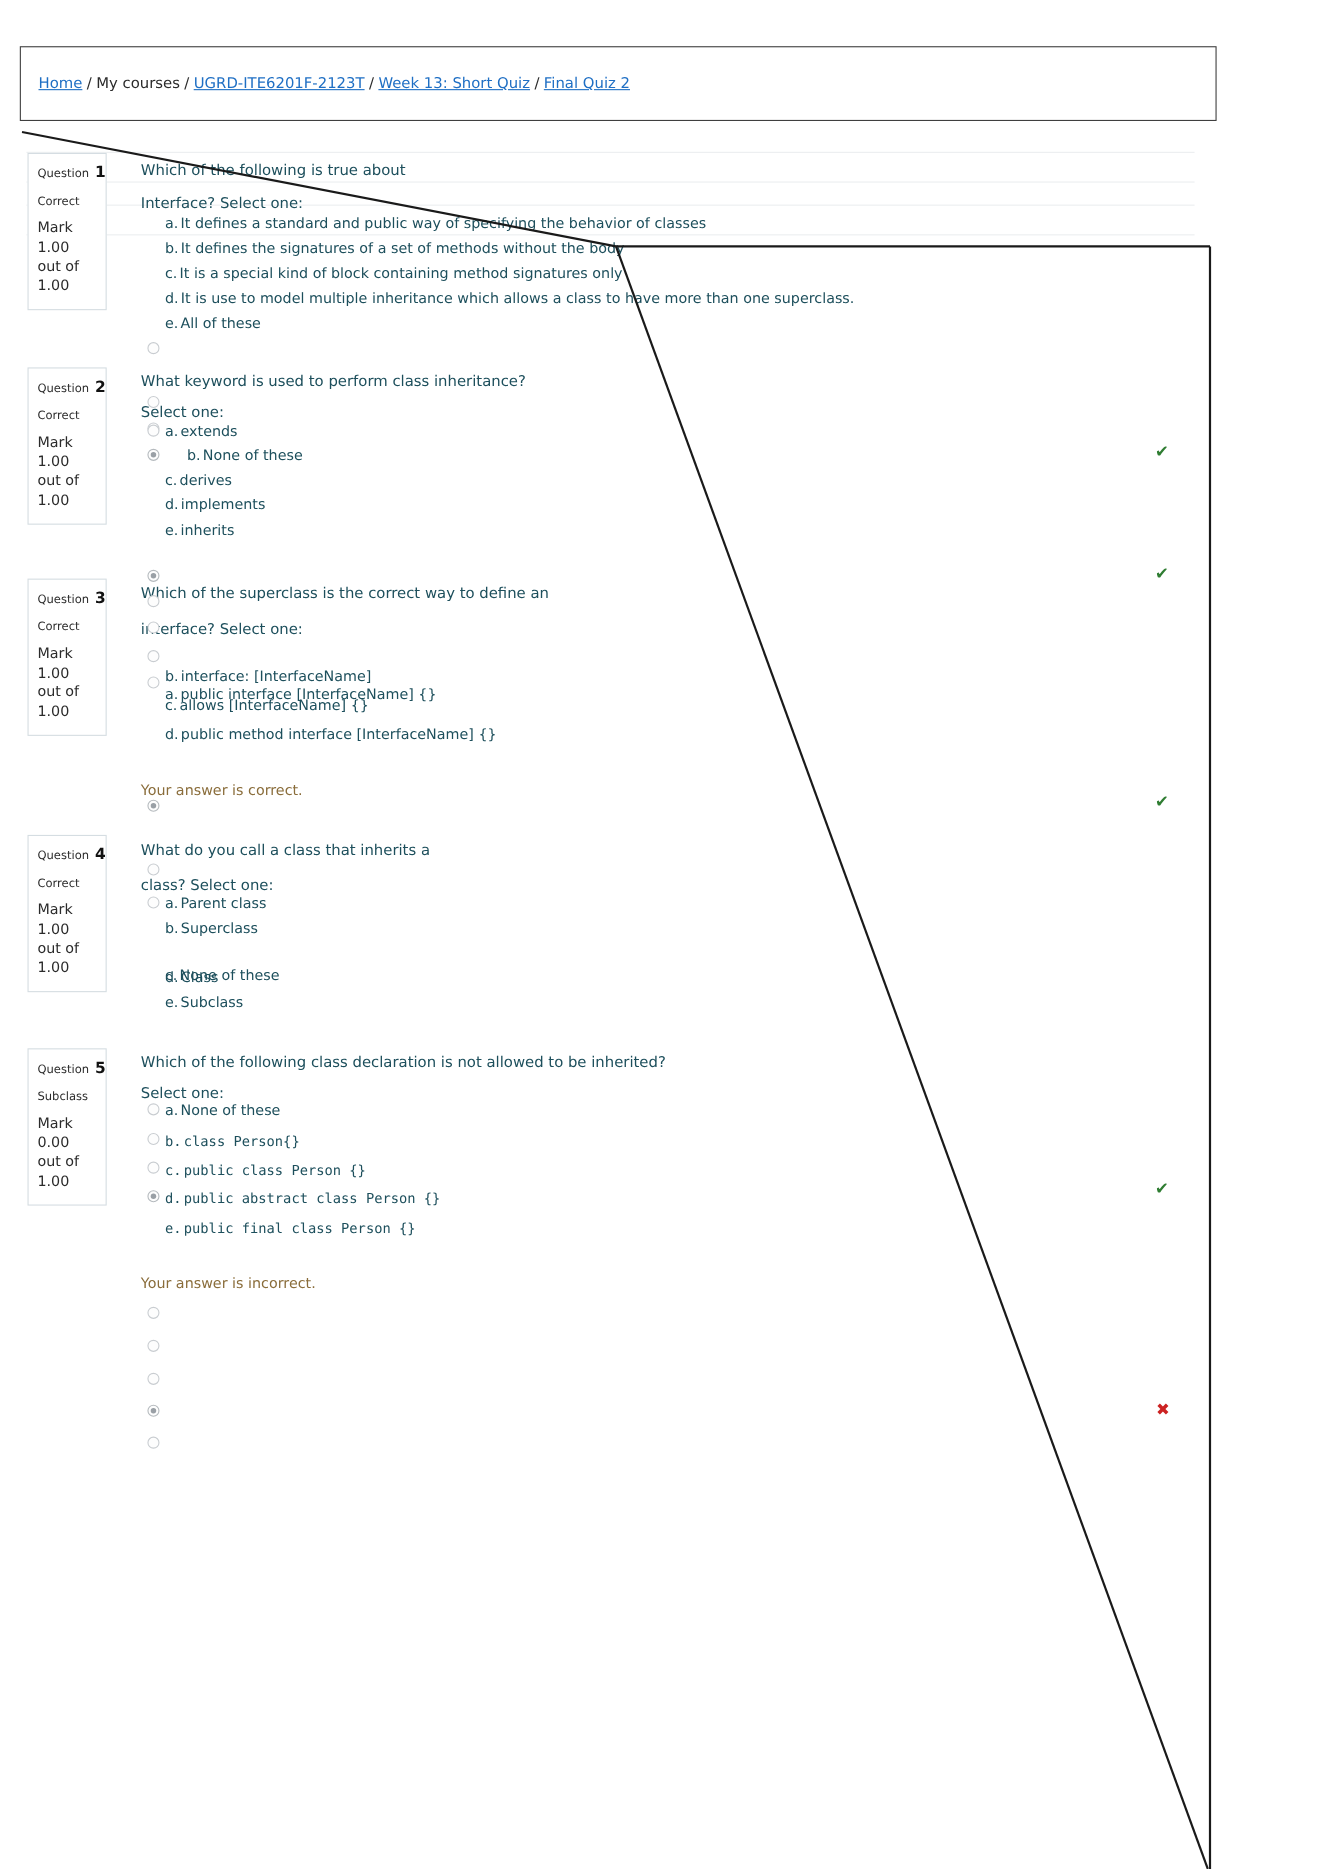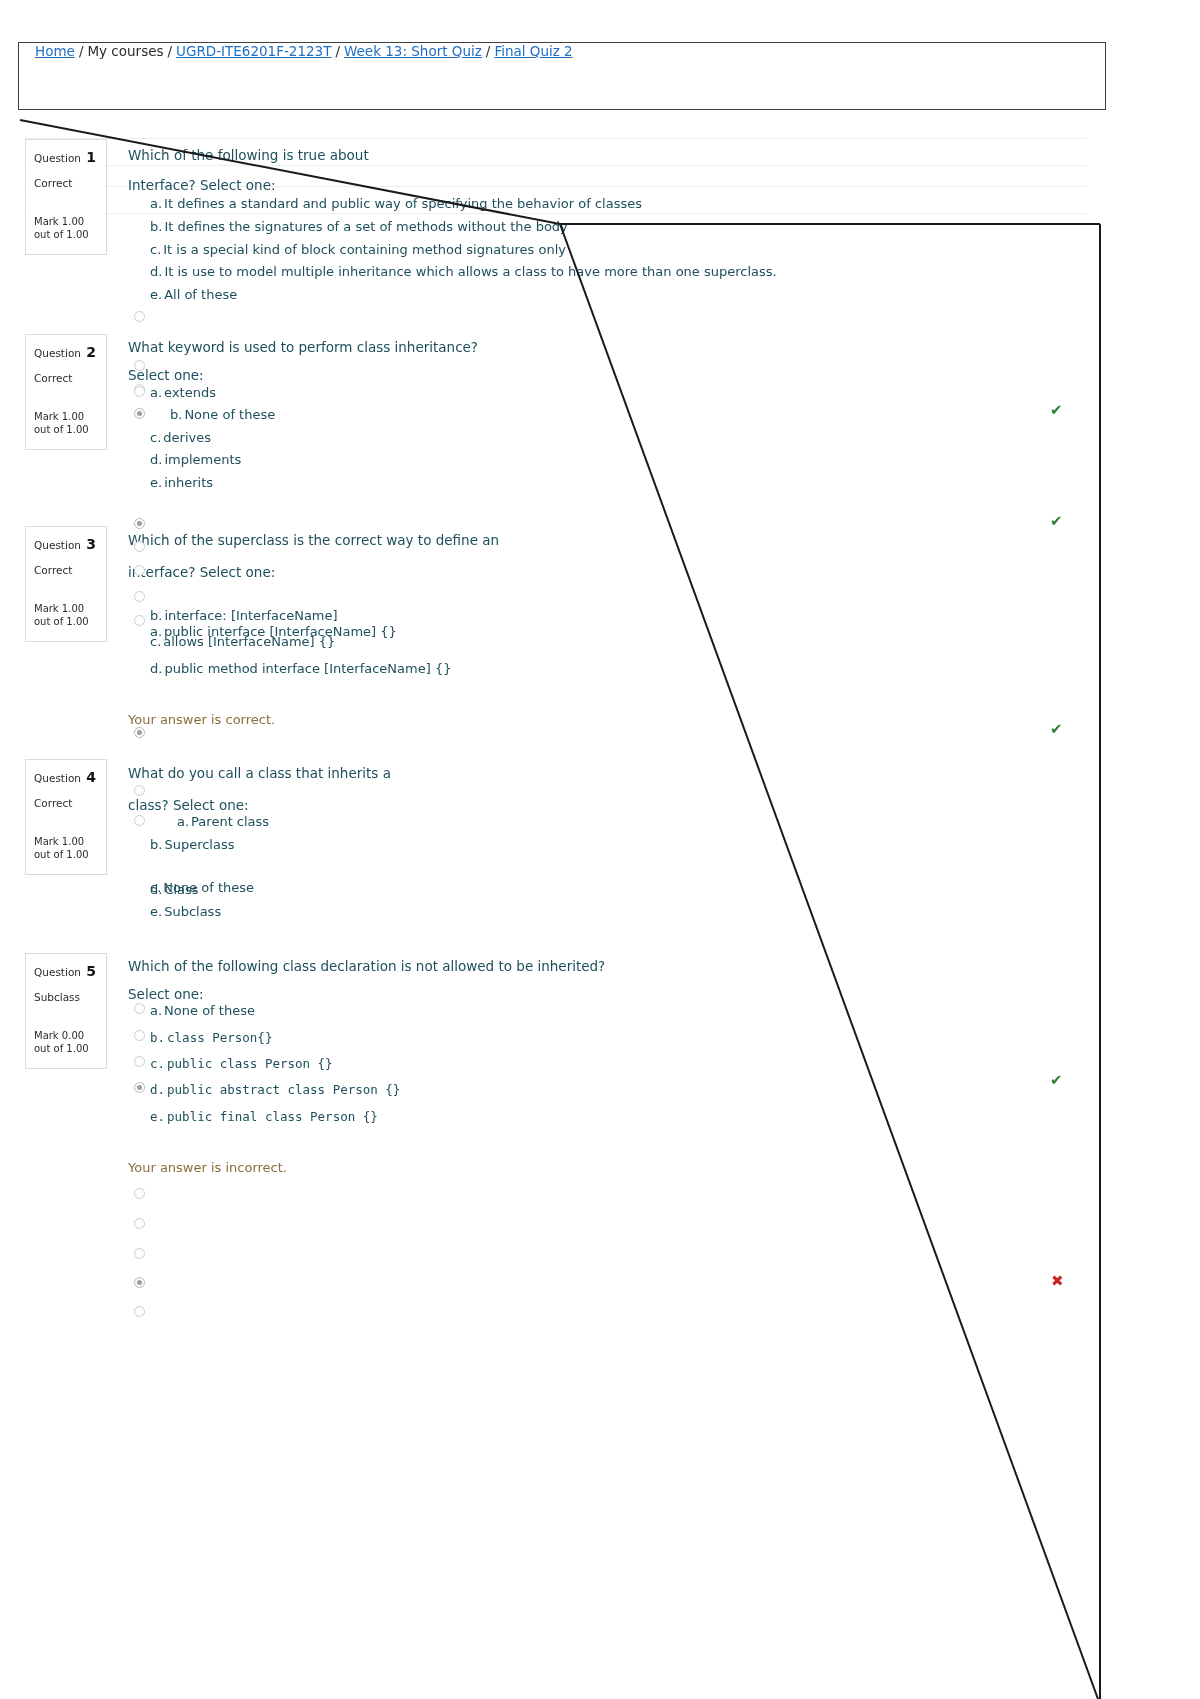--- a/index.html
+++ b/index.html
@@ -22,20 +22,21 @@
   
   .breadcrumb-bar {
     position: absolute;
     left: 18px;
     top: 42px;
     width: 1088px;
     height: 68px;
     border: 1px solid #3f3f3f;
     background: #ffffff;
     display: flex;
+    align-items: center;
     padding: 0 16px;
     z-index: 5;
   }
   .breadcrumb {
     font-size: 13.5px;
     color: #2b2b2b;
     font-family: "DejaVu Sans", "Liberation Sans", sans-serif;
     white-space: nowrap;
   }
   .breadcrumb a {
@@ -66,21 +67,21 @@
   
   .quiz-root {
     position: absolute;
     left: 0; top: 0;
     width: 1200px;
     z-index: 2;
   }
 
   .qbox {
     position: absolute;
-    width: 82px;
+    width: 72px;
     border: 1px solid #d5dde2;
     background: #ffffff;
     padding: 7px 8px 12px 8px;
     line-height: 1.55;
   }
   .qbox .qno {
     font-size: 10.5px;
     color: #2b2b2b;
     white-space: nowrap;
   }
@@ -89,23 +90,23 @@
     font-weight: 700;
     color: #111111;
     padding-left: 2px;
   }
   .qbox .qstate {
     font-size: 10.5px;
     color: #2b2b2b;
     margin-top: 6px;
   }
   .qbox .qmark {
-    font-size: 10px;
-    color: #2b2b2b;
-    margin-top: 24px;
+    font-size: 13px;
+    color: #2b2b2b;
+    margin-top: 8px;
     line-height: 1.35;
   }
 
   .qtext {
     position: absolute;
     color: #1d4f5c;
     font-size: 13.5px;
     white-space: nowrap;
   }
   .qtext.second {
@@ -247,21 +248,21 @@
   <div class="mark-ok" style="left:1050px; top:722px;">✔</div>
   <div class="qbox" style="left:25px; top:759px;">
     <div class="qno"><span>Question</span> <b>4</b></div>
     <div class="qstate">Correct</div>
     <div class="qmark">Mark 1.00 out of 1.00</div>
   </div>
   <div class="radio" style="left:134px; top:785px;"></div>
   <div class="qtext" style="left:128px; top:765px;">What do you call a class that inherits a</div>
   <div class="radio" style="left:134px; top:815px;"></div>
   <div class="qtext second" style="left:128px; top:797px;">class? Select one:</div>
-  <div class="opt" style="left:150px; top:814px;margin-left:27px;"><span class="letter">a.</span><span>Parent class</span></div>
+  <div class="opt" style="left:150px; top:814px;"><span class="letter">a.</span><span>Parent class</span></div>
   <div class="opt" style="left:150px; top:837px;"><span class="letter">b.</span><span>Superclass</span></div>
   <div class="opt" style="left:150px; top:860px;margin-top:20px;"><span class="letter">c.</span><span>None of these</span></div>
   <div class="opt" style="left:150px; top:882px;"><span class="letter">d.</span><span>Class</span></div>
   <div class="opt" style="left:150px; top:904px;"><span class="letter">e.</span><span>Subclass</span></div>
 
   <div class="qbox" style="left:25px; top:953px;">
     <div class="qno"><span>Question</span> <b>5</b></div>
     <div class="qstate">Subclass</div>
     <div class="qmark">Mark 0.00 out of 1.00</div>
   </div>

